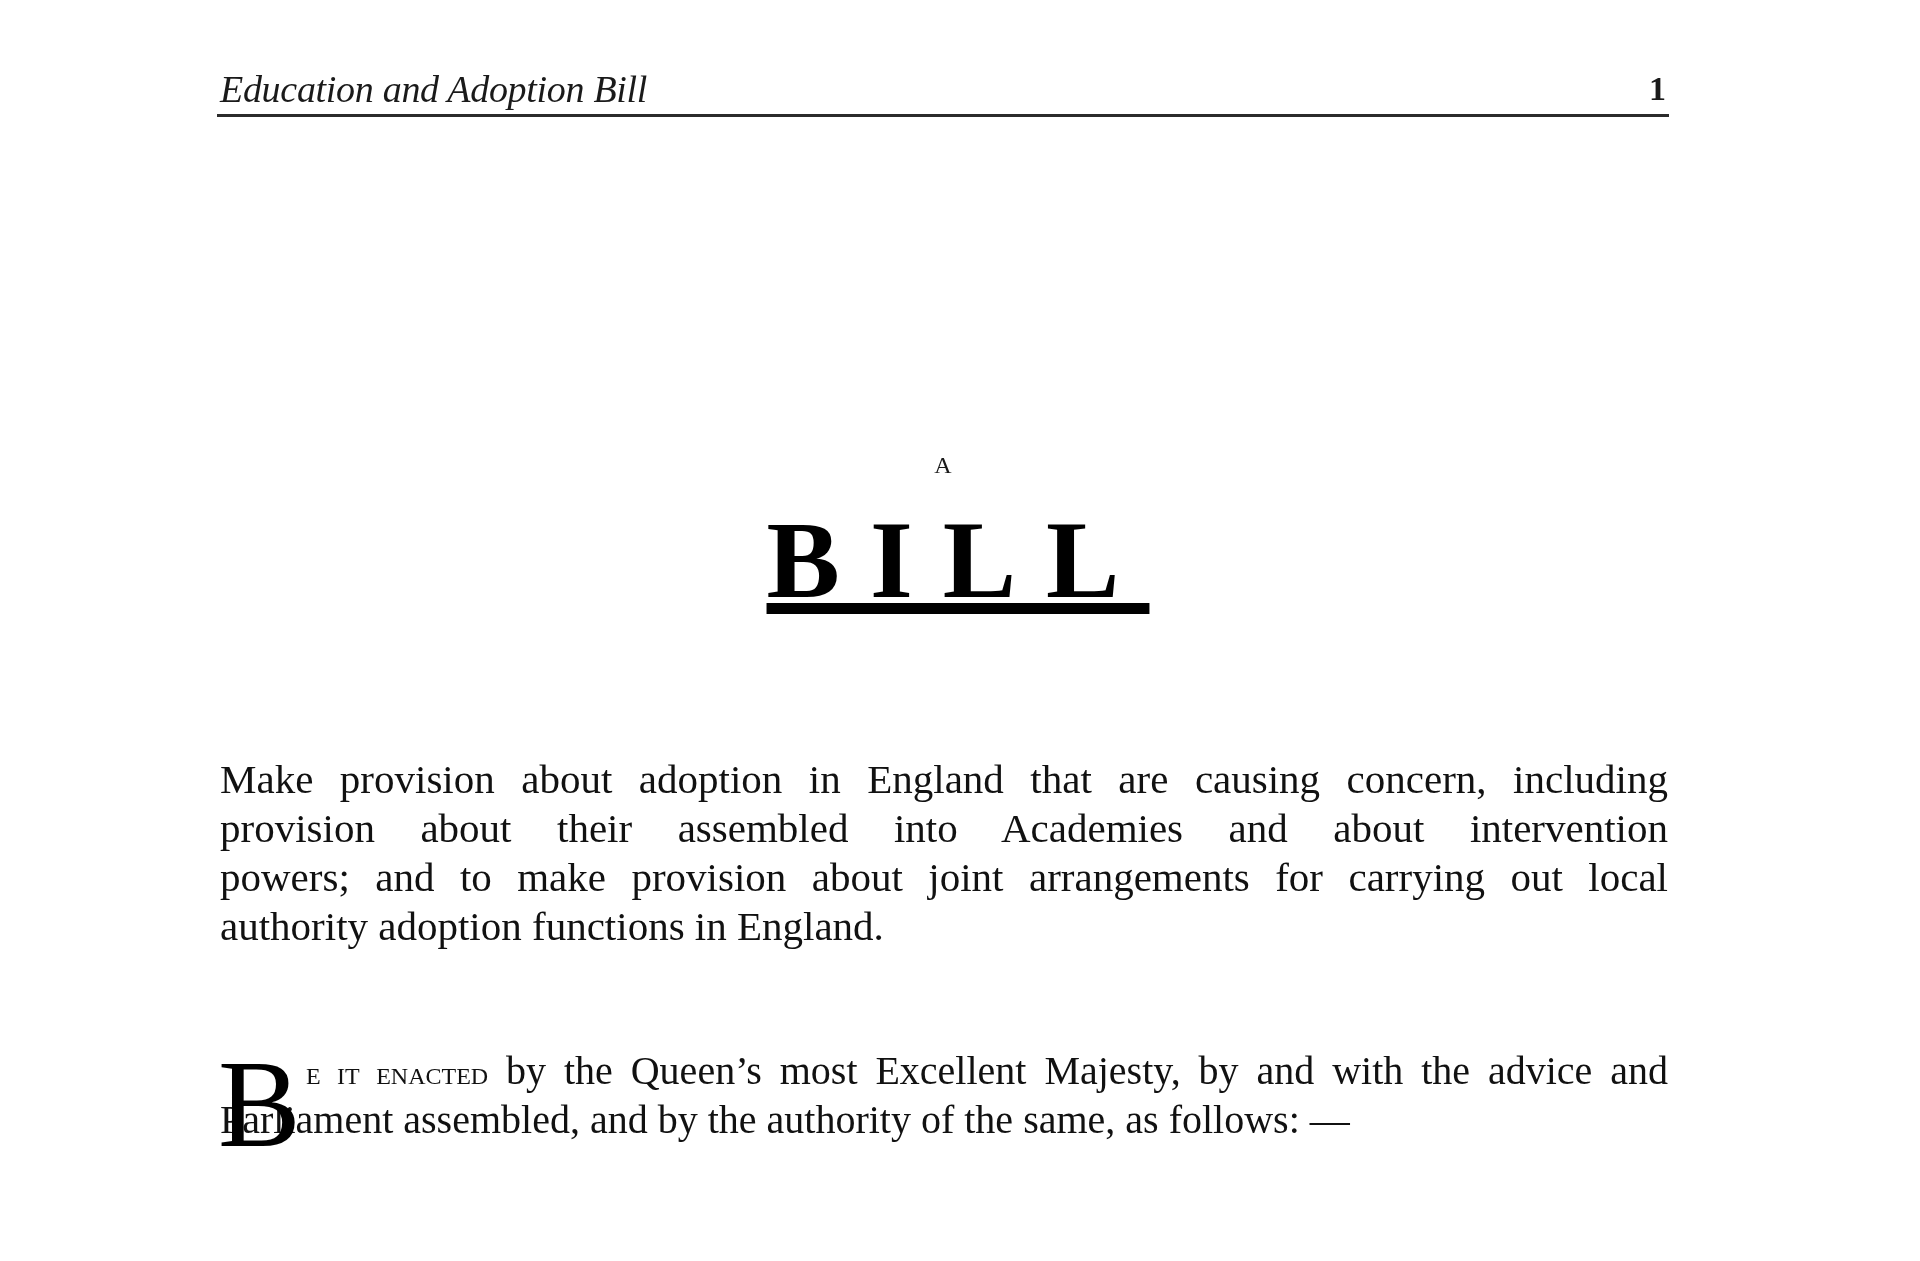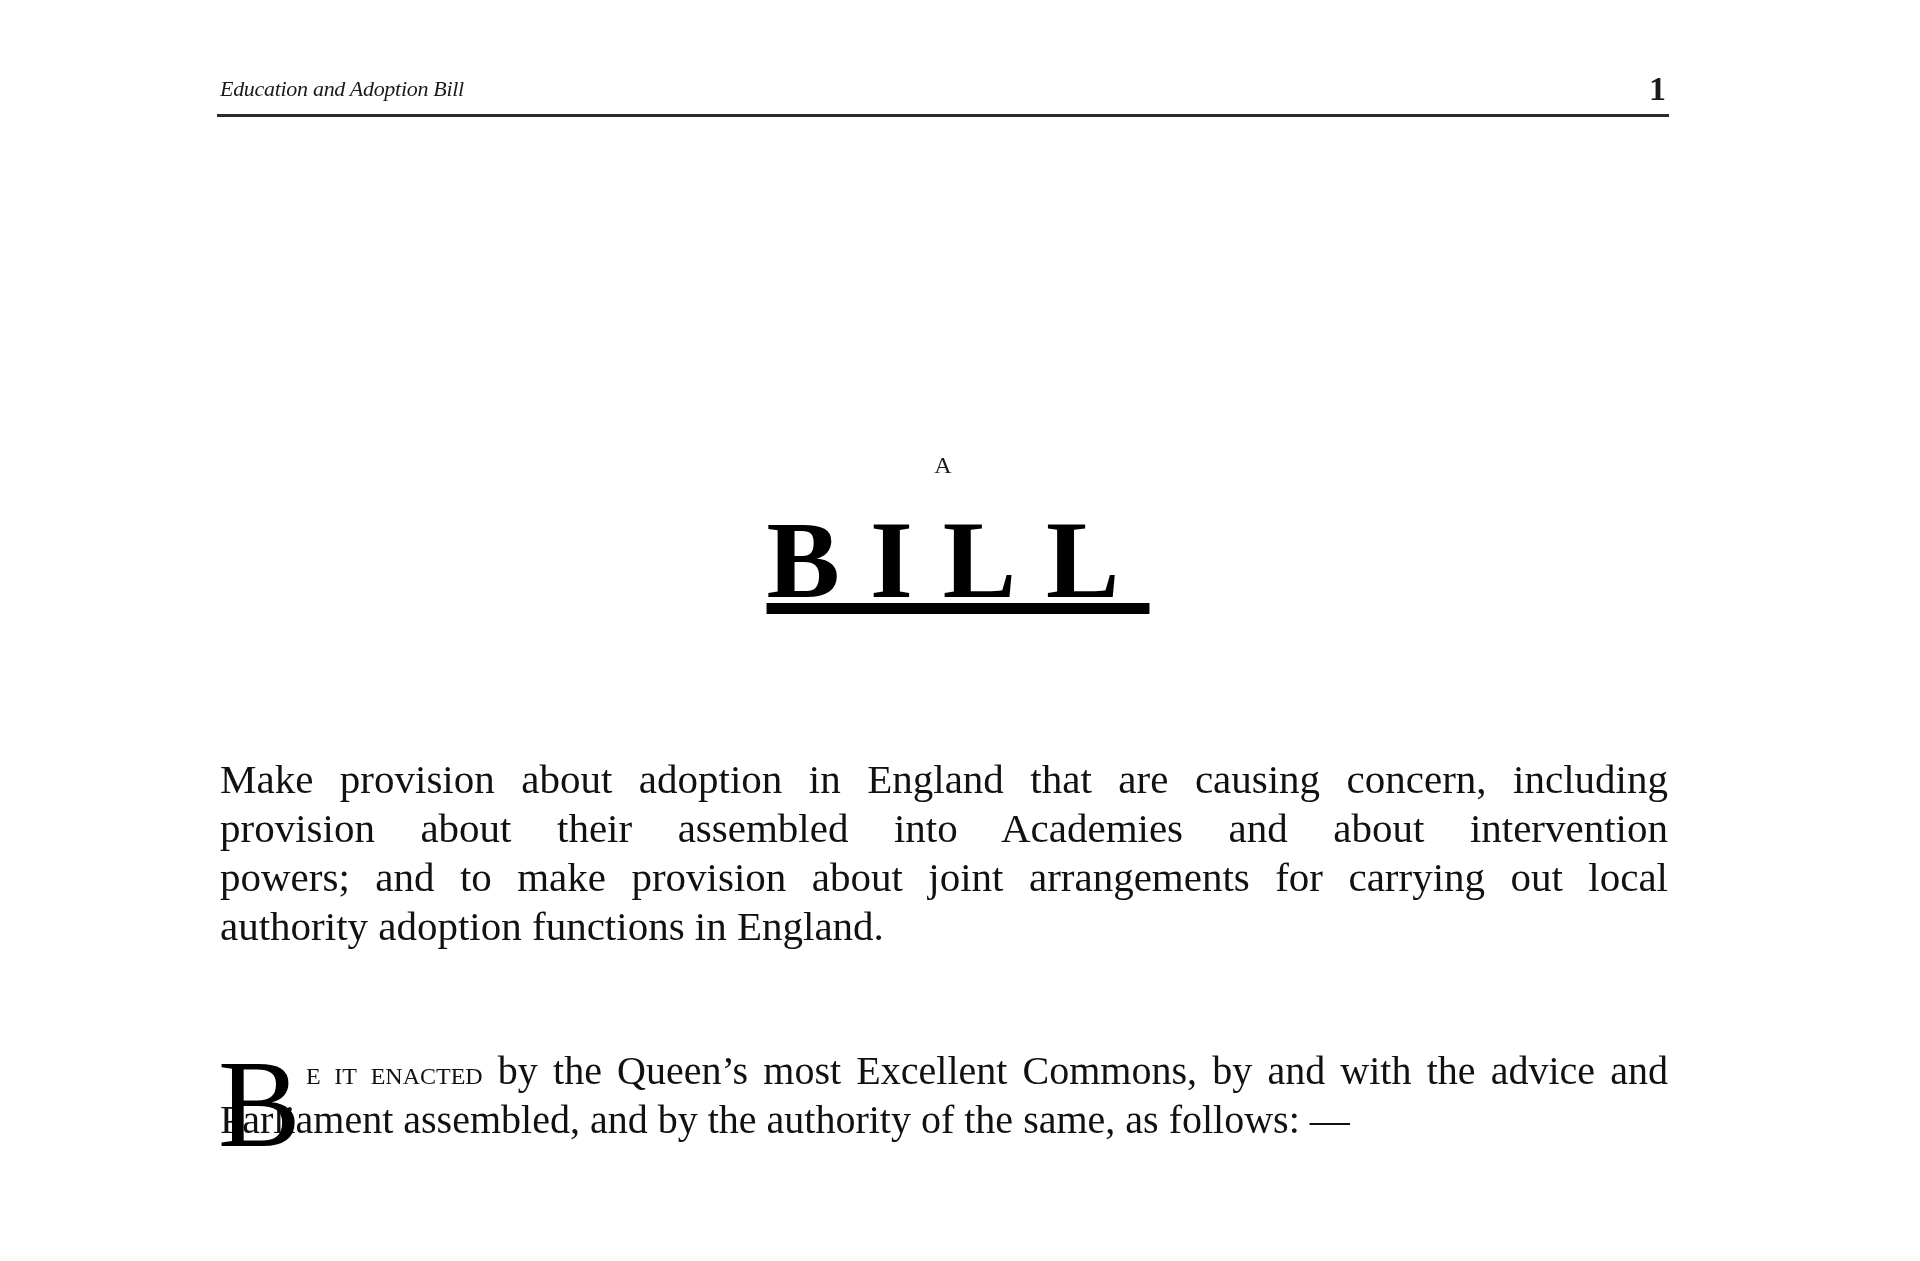--- a/index.html
+++ b/index.html
@@ -26,21 +26,21 @@
     left: 218px;
     top: 68px;
     width: 1451px;
     height: 40px;
   }
   .header-title {
     position: absolute;
     left: 2px;
     top: 3px;
     font-style: italic;
-    font-size: 22px;
+    font-size: 38px;
     line-height: 36px;
     letter-spacing: -0.3px;
     color: #1a1a1a;
     white-space: nowrap;
   }
   .page-number {
     position: absolute;
     right: 3px;
     top: 2px;
     font-size: 34px;
@@ -160,17 +160,17 @@
 
   <div class="long-title">
     <span class="line">Make provision about adoption in England that are causing concern, including</span>
     <span class="line">provision about their assembled into Academies and about intervention</span>
     <span class="line">powers; and to make provision about joint arrangements for carrying out local</span>
     <span class="line last">authority adoption functions in England.</span>
   </div>
 
   <div class="enacting">
     <span class="drop-cap">B</span>
-    <span class="enact-line indented"><span class="smallcaps">E IT ENACTED</span><span> by the Queen’s most Excellent Commons, by and with the advice and</span></span>
+    <span class="enact-line indented"><span class="smallcaps">E IT ENACTED</span><span> by the Queen’s most Excellent Majesty, by and with the advice and</span></span>
     <span class="enact-line last">Parliament assembled, and by the authority of the same, as follows: —</span>
   </div>
 
 </div>
 
 </body></html>

